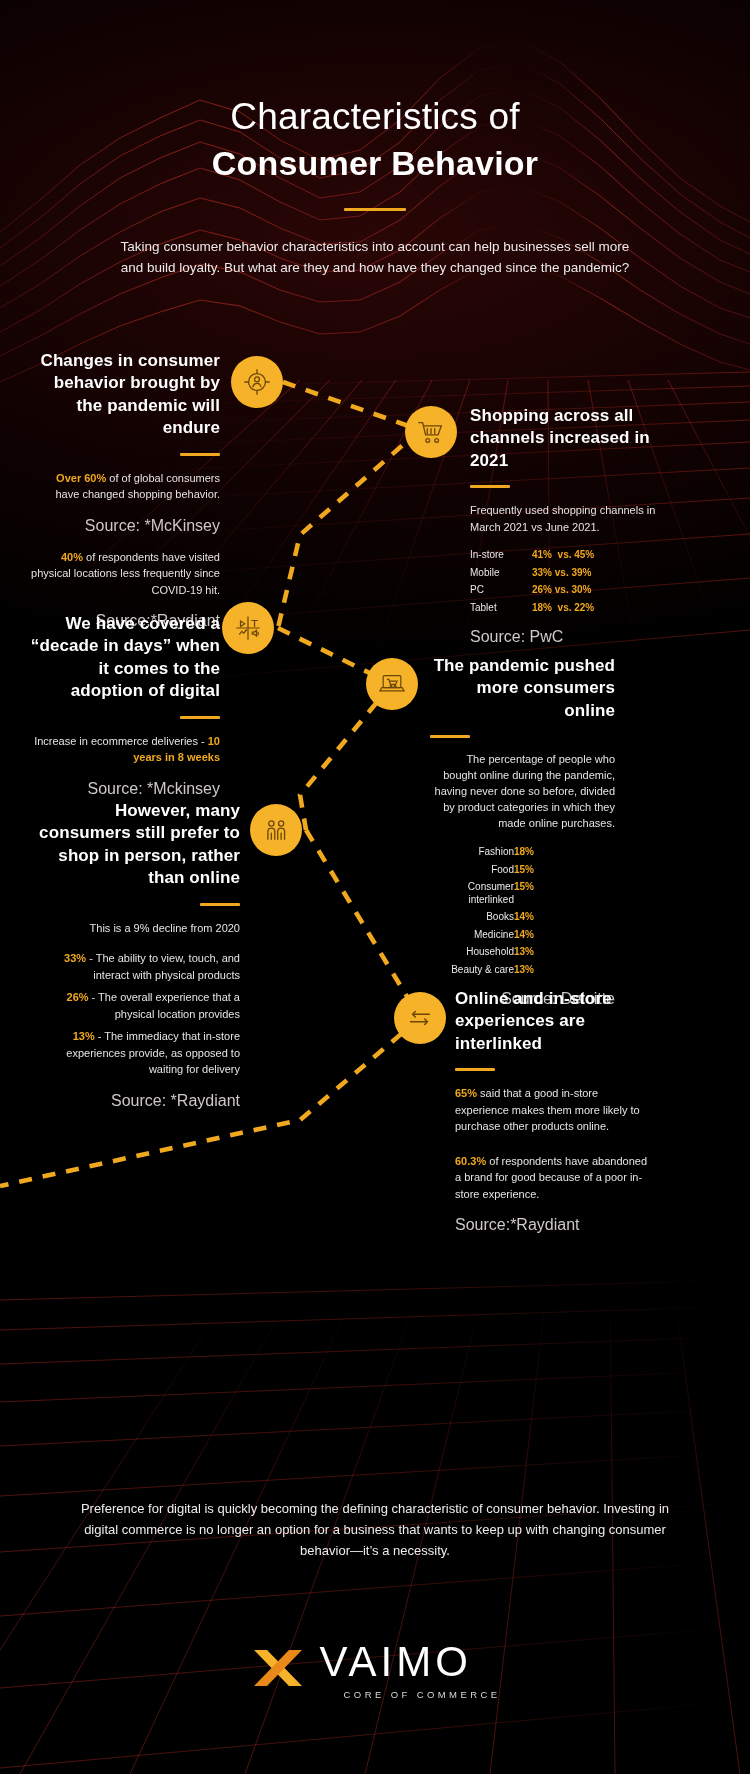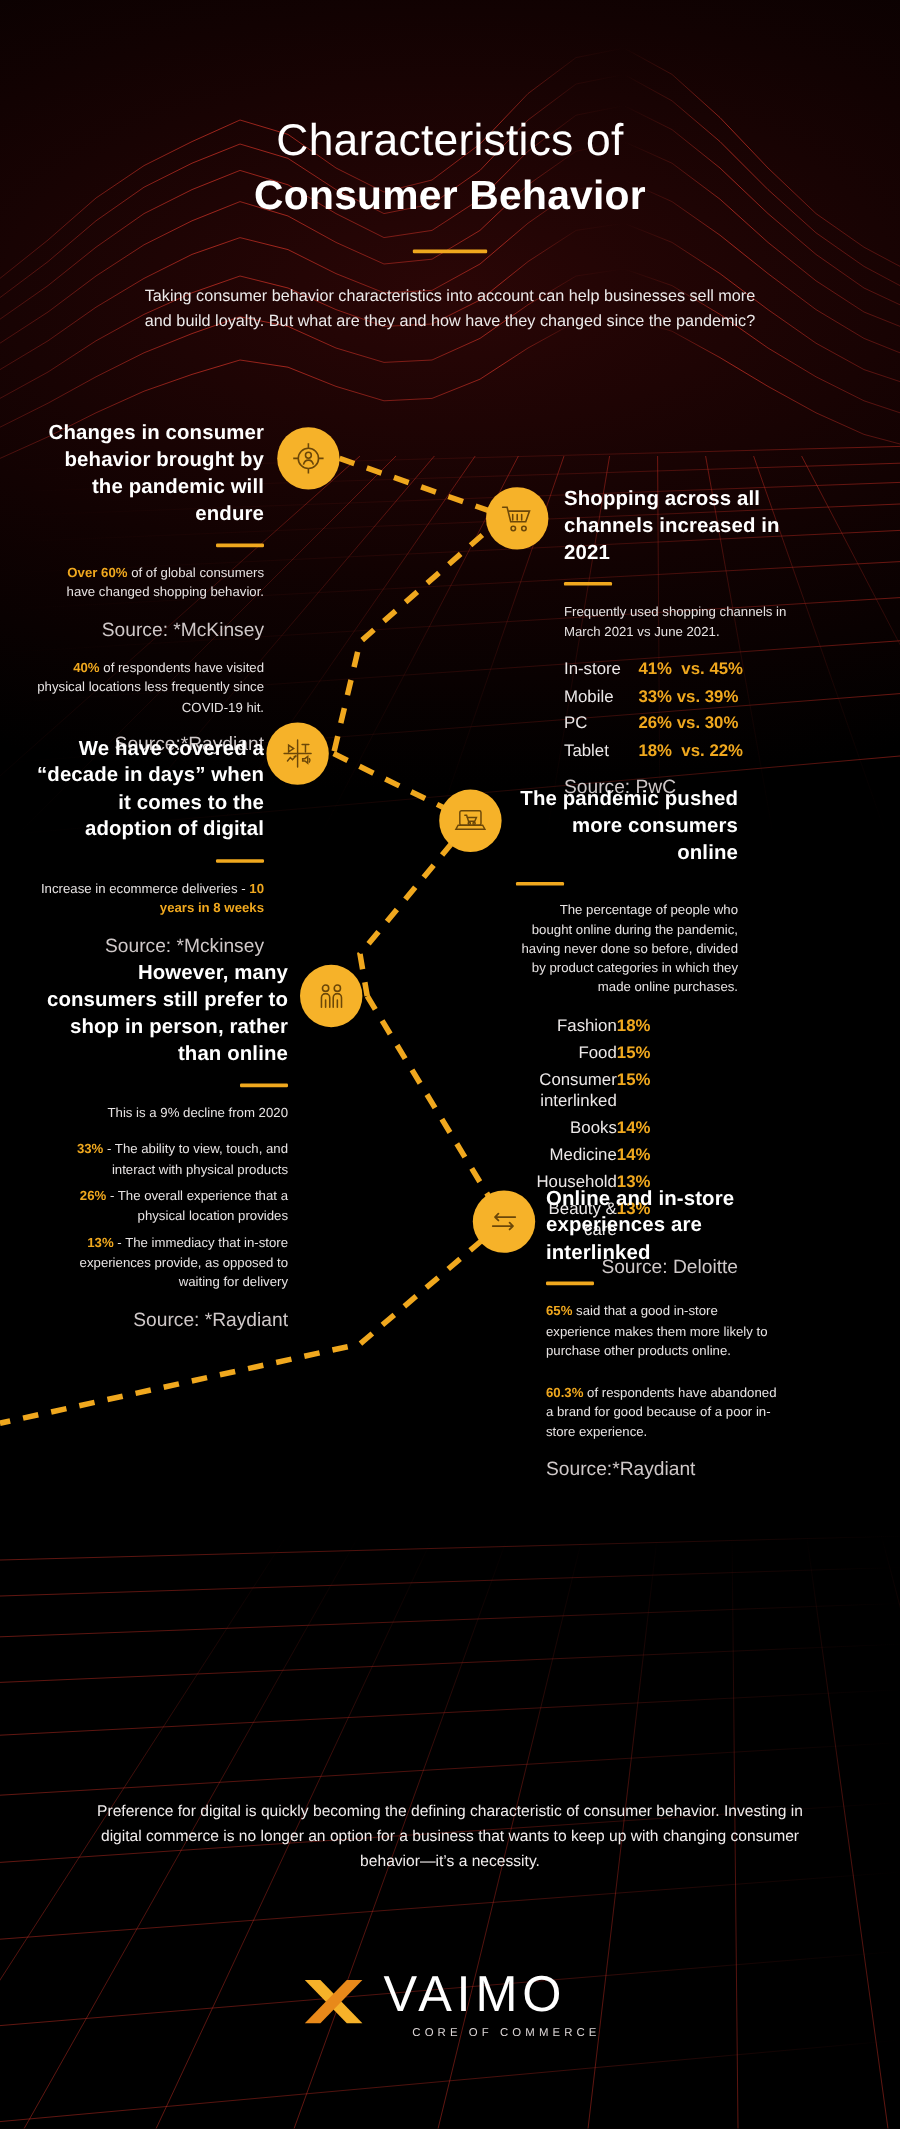--- a/index.html
+++ b/index.html
@@ -59,21 +59,21 @@
   .hrule { width: 40px; height: 3px; background: #f0a81e; margin-top: 13px; border-radius: 1px; }
   .h-left .hrule { margin-left: auto; }
   .body {
     color: #e7e3e3; font-size: 11px; line-height: 1.5; margin-top: 14px;
   }
   .body.tight { line-height: 1.45; }
   .hl { color: #f0a81e; font-weight: 700; }
   .src { color: #cfc8c8; font-size: 16px; margin-top: 14px; }
 
   
-  .tbl { margin-top: 14px; font-size: 14px; color: #ece8e8; }
+  .tbl { margin-top: 14px; font-size: 10px; color: #ece8e8; }
   .trow { display: flex; align-items: flex-start; margin-bottom: 5px; }
   .trow .k { width: 62px; flex: none; line-height: 1.25; }
   .trow .v { color: #f0a81e; font-weight: 700; white-space: pre; }
   .tbl2 .trow .k { width: 84px; }
   .tbl2 .trow .v { color: #f0a81e; font-weight: 700; }
 
   
   .node {
     position: absolute; width: 52px; height: 52px; border-radius: 50%;
     background: #f6b229; display: flex; align-items: center; justify-content: center;

